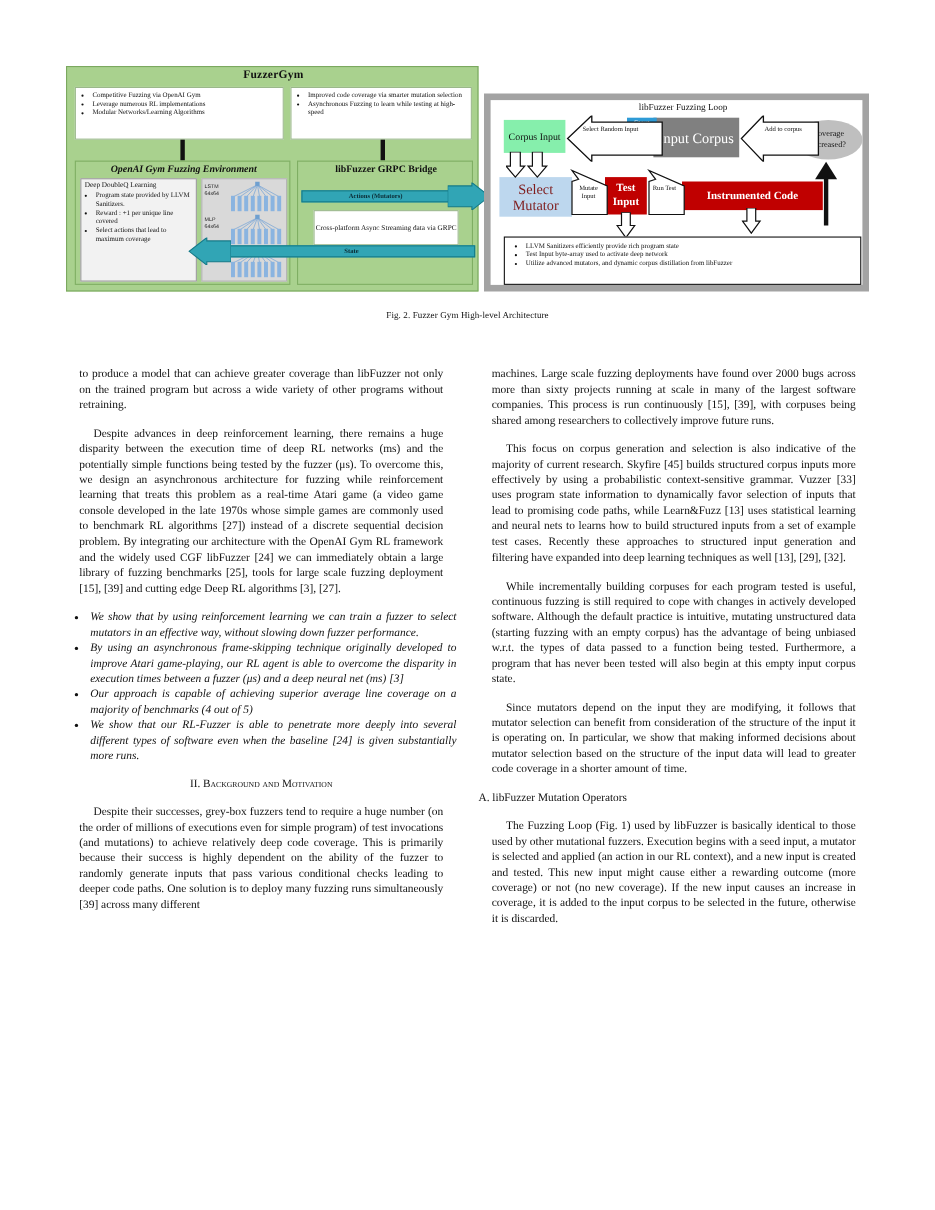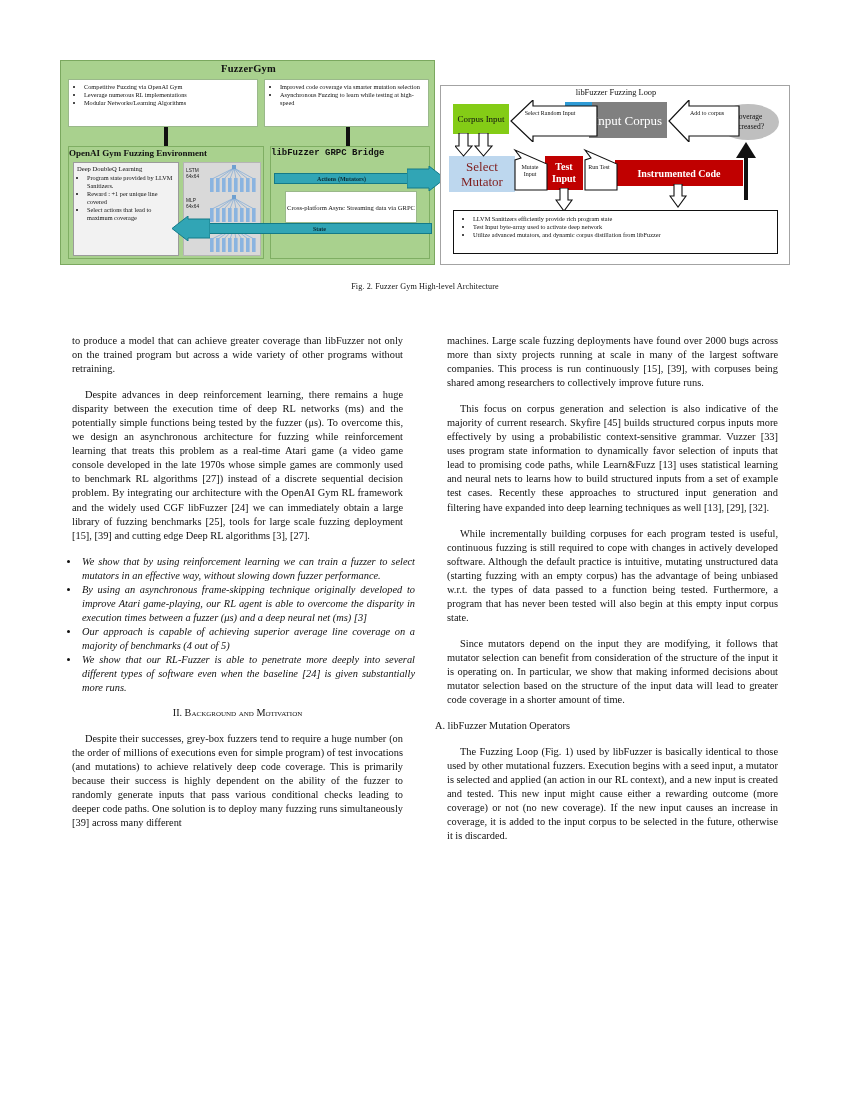--- a/index.html
+++ b/index.html
@@ -21,52 +21,52 @@
     background:#fff;border:1px solid #9ab88a;box-sizing:border-box;padding:3px 3px 2px 4px;}
   .fg-bul-right{position:absolute;left:203px;top:18px;width:165px;height:48px;
     background:#fff;border:1px solid #9ab88a;box-sizing:border-box;padding:3px 3px 2px 4px;}
   ul.tiny{margin:0;padding:0 0 0 11px;list-style:disc;}
   ul.tiny li{font-size:6.3px;line-height:8.1px;margin:0;padding:0;}
 
   .conn{position:absolute;background:#111;}
 
   .env-box{position:absolute;left:7px;top:85px;width:196px;height:113px;
     background:#a9d18e;border:1px solid #7fae63;box-sizing:border-box;}
-  .env-title{position:absolute;left:0;top:1px;width:196px;text-align:left;
-    font-weight:bold;font-size:9px;}
+  .env-title{position:absolute;left:0;top:1px;width:196px;text-align:center;
+    font-weight:bold;font-size:9px;font-style:italic;}
   .env-inner{position:absolute;left:4px;top:15px;width:106px;height:94px;
     background:#f2f2f2;border:1px solid #9b9b9b;box-sizing:border-box;padding:2px 2px 0 3px;}
   .env-inner-title{font-size:6.6px;font-weight:normal;margin-bottom:2px;}
   .nn-box{position:absolute;left:114px;top:15px;width:78px;height:94px;
     background:#d9d9d9;border:1px solid #b5b5b5;box-sizing:border-box;}
   .nn-row{position:absolute;left:2px;width:74px;height:29px;}
   .nn-label{position:absolute;left:0;top:3px;width:21px;font-size:4.8px;
     font-family:"Liberation Sans",sans-serif;line-height:6.4px;color:#222;}
 
   .br-box{position:absolute;left:209px;top:85px;width:160px;height:113px;
     background:#a9d18e;border:1px solid #7fae63;box-sizing:border-box;}
-  .br-title{position:absolute;left:0;top:1px;width:160px;text-align:left;
-    font-weight:bold;font-size:9px;font-family:Liberation Mono, monospace;}
+  .br-title{position:absolute;left:0;top:1px;width:160px;text-align:center;
+    font-weight:bold;font-size:9px;}
   .br-inner{position:absolute;left:14px;top:44px;width:132px;height:32px;
     background:#fff;border:1px solid #9ab88a;box-sizing:border-box;
     display:flex;align-items:center;justify-content:center;text-align:center;
     font-size:6.6px;line-height:9px;}
 
   .arrowband{position:absolute;height:11px;background:#31a5b5;border:1px solid #147a88;
     box-sizing:border-box;color:#0b2a33;font-size:6px;font-weight:bold;
     display:flex;align-items:center;justify-content:center;font-family:"Liberation Serif",serif;}
 
   
   .loop{position:absolute;left:380px;top:25px;width:350px;height:180px;
-    background:#fff;border:1px solid #a3a3a3;box-sizing:border-box;padding-left:36px;}
+    background:#fff;border:6px solid #a3a3a3;box-sizing:border-box;padding-left:36px;}
   .loop-title{position:absolute;left:0;top:2px;width:350px;text-align:center;
     font-size:8.4px;}
   .nodebox{position:absolute;box-sizing:border-box;display:flex;align-items:center;
     justify-content:center;text-align:center;}
-  .n-grey{background:#84cc16;color:#111;}
+  .n-grey{background:#86efac;color:#111;}
   .n-darkgrey{background:#808080;color:#fff;}
   .n-blue{background:#bdd7ee;color:#7f1d1d;}
   .n-red{background:#c00000;color:#fff;font-weight:bold;}
   .n-start{background:#2e9bd6;color:#fff;font-weight:bold;font-size:6.6px;}
   .ellipse{position:absolute;background:#bfbfbf;border-radius:50%;
     display:flex;align-items:center;justify-content:center;text-align:center;}
   .sanit{position:absolute;left:12px;top:124px;width:325px;height:44px;
     background:#fff;border:1px solid #111;box-sizing:border-box;padding:4px 2px 0 6px;}
   .sanit li{font-size:6.1px;line-height:9.6px;}
 

